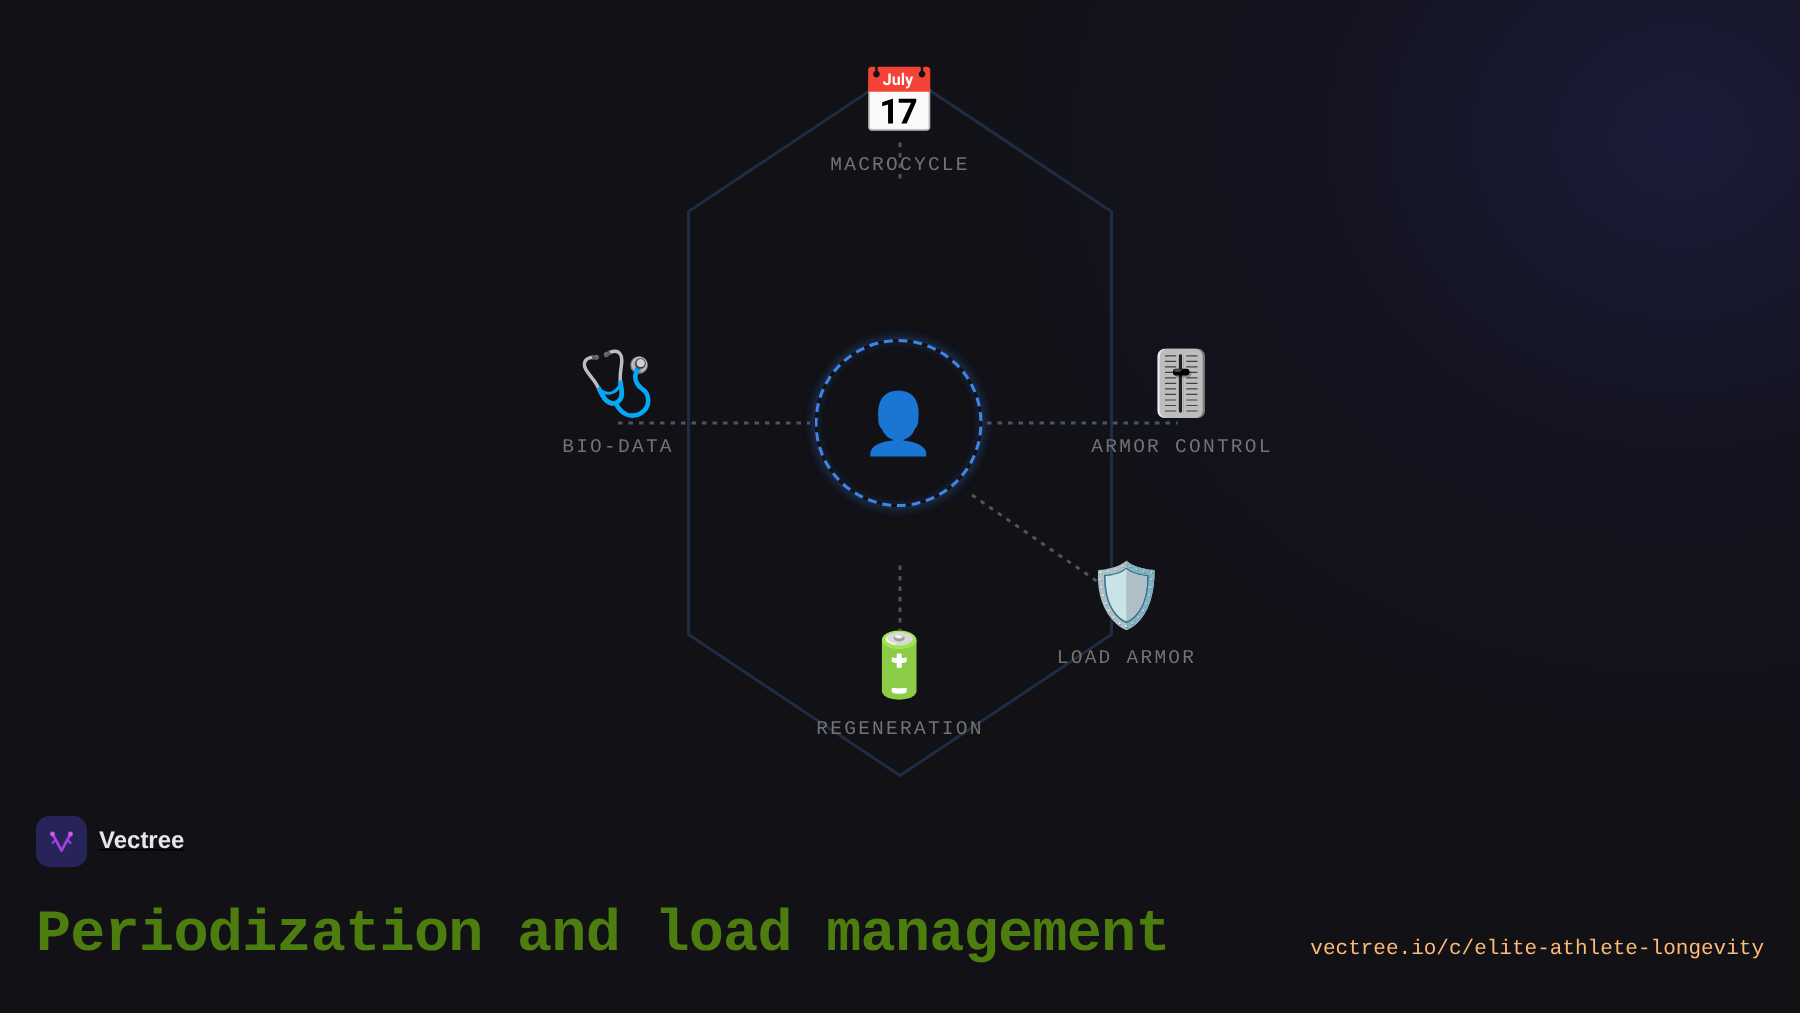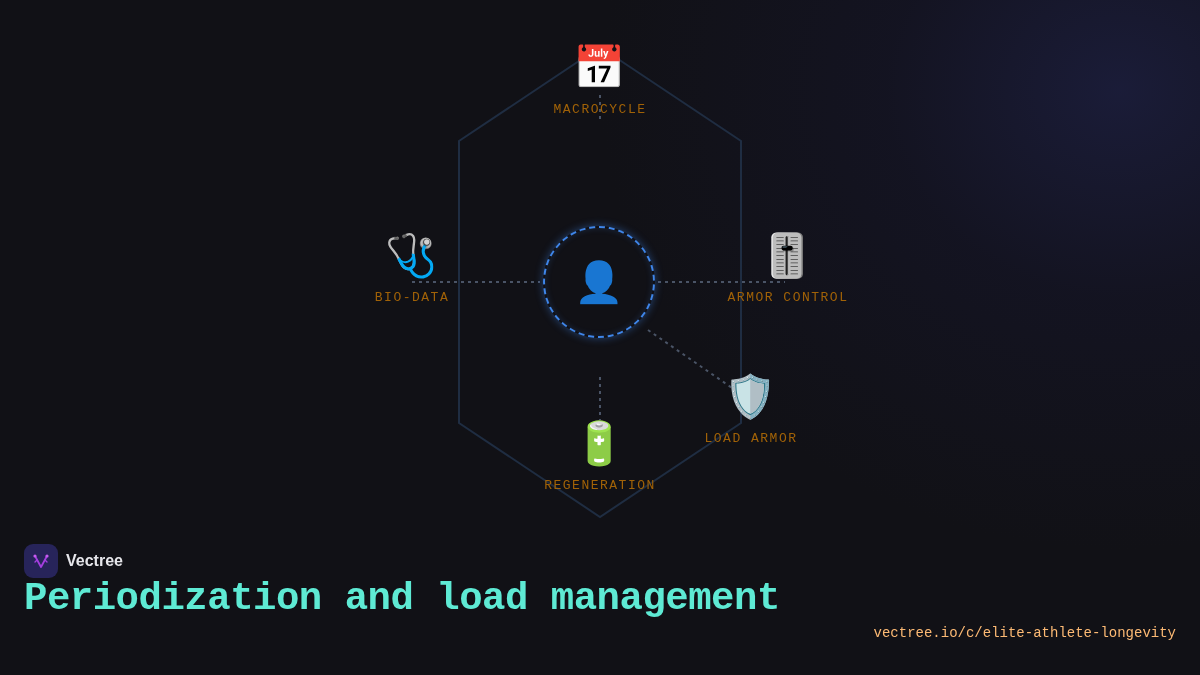--- a/index.html
+++ b/index.html
@@ -15,40 +15,40 @@
     pointer-events:none;
   }
   .diagram { position:absolute; left:0; top:0; width:1200px; height:675px; }
   .diagram svg { position:absolute; left:0; top:0; }
   .node {
     position:absolute; transform:translateX(-50%);
     display:flex; flex-direction:column; align-items:center;
   }
   .node .icon { font-size:42px; line-height:48px; height:48px; font-family:"DejaVu Sans", sans-serif; }
   .node .label {
-    margin-top:10px; font-size:13px; letter-spacing:1.5px; color:#a16207; white-space:nowrap;
+    margin-top:10px; font-size:13px; letter-spacing:1.5px; color:#737373; white-space:nowrap;
     font-family:"Liberation Mono", monospace;
   }
   .center-circle {
     position:absolute; left:543px; top:226px; width:112px; height:112px;
     border-radius:50%; box-sizing:border-box;
     border:2px dashed #3f86ea;
     box-shadow:0 0 8px rgba(63,134,234,0.45), inset 0 0 6px rgba(63,134,234,0.2);
     display:flex; align-items:center; justify-content:center;
   }
   .center-circle .person { font-size:40px; color:#2f7fd8; font-family:"DejaVu Sans", sans-serif; }
-  .brand { position:absolute; left:24px; top:544px; display:flex; align-items:center; gap:8px; }
+  .brand { position:absolute; left:24px; top:544px; display:flex; align-items:center; gap:8px;text-decoration:underline; }
   .brand-logo {
     width:34px; height:34px; border-radius:9px; background:#27245a;
     display:flex; align-items:center; justify-content:center;
   }
   .brand-name { font-size:16px; font-weight:bold; color:#e6e6ea; font-family:"Liberation Sans", sans-serif; }
   .title {
-    position:absolute; left:24px; top:583px; margin:0;
-    font-size:39px; line-height:33px; font-weight:bold; color:#5eead4;
+    position:absolute; left:24px; top:607px; margin:0;
+    font-size:39px; line-height:33px; font-weight:bold; color:#4d7c0f;
     font-family:"Liberation Mono", monospace; letter-spacing:-0.5px;
   }
   .url {
     position:absolute; right:24px; top:625px; font-size:14px; color:#fdba74;
     font-family:"Liberation Mono", monospace;
   }
 </style>
 </head>
 <body>
 

